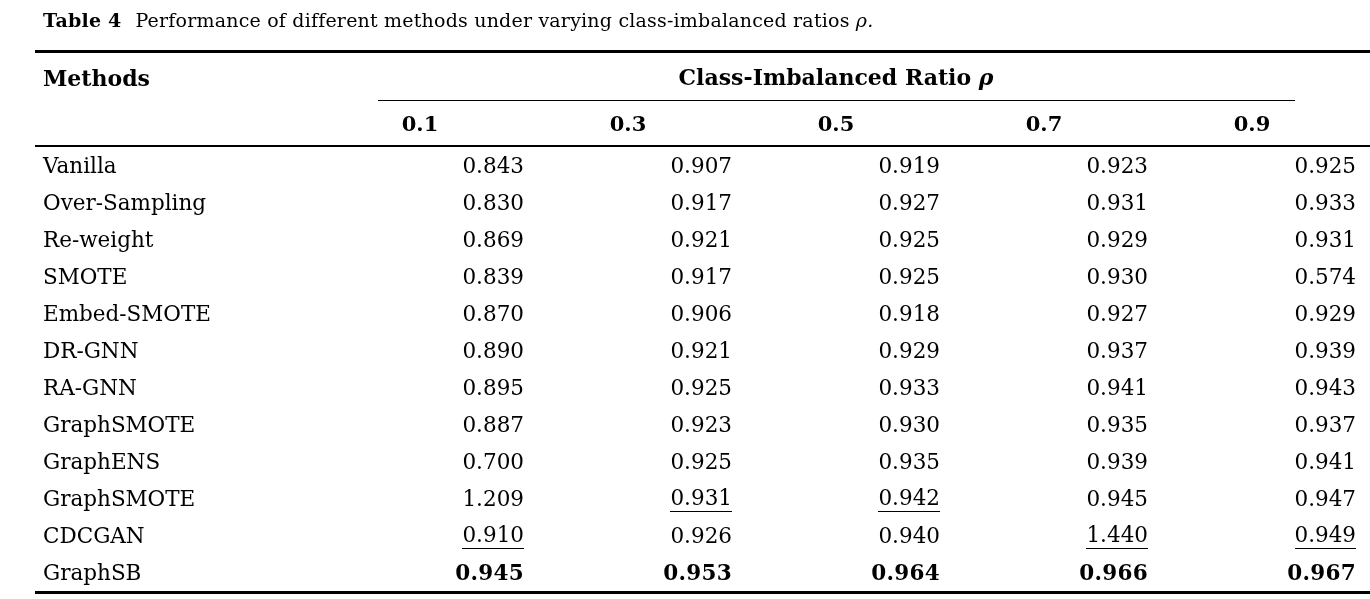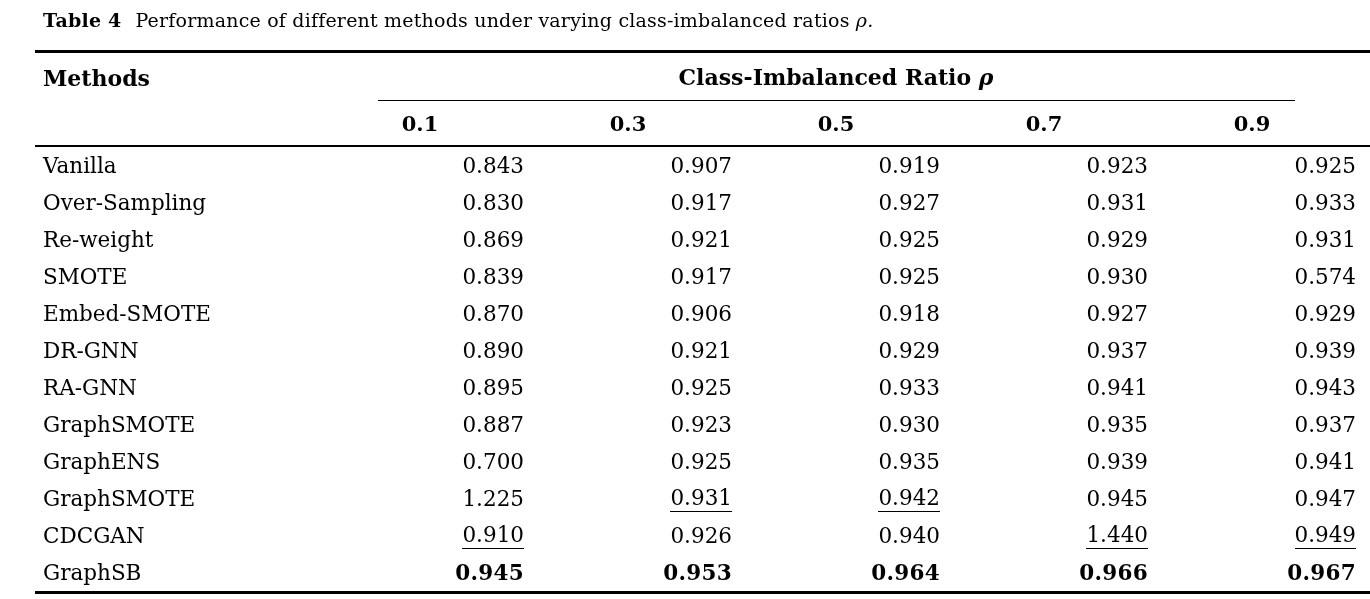--- a/index.html
+++ b/index.html
@@ -195,21 +195,21 @@
         <td class="method">GraphENS</td>
         <td class="val"><span>0.700</span></td>
         <td class="val"><span>0.925</span></td>
         <td class="val"><span>0.935</span></td>
         <td class="val"><span>0.939</span></td>
         <td class="val"><span>0.941</span></td>
         <td></td>
       </tr>
       <tr>
         <td class="method">GraphSMOTE</td>
-        <td class="val"><span>1.225</span></td>
+        <td class="val"><span>1.209</span></td>
         <td class="val"><span class="u">0.931</span></td>
         <td class="val"><span class="u">0.942</span></td>
         <td class="val"><span>0.945</span></td>
         <td class="val"><span>0.947</span></td>
         <td></td>
       </tr>
       <tr>
         <td class="method">CDCGAN</td>
         <td class="val"><span class="u">0.910</span></td>
         <td class="val"><span>0.926</span></td>

